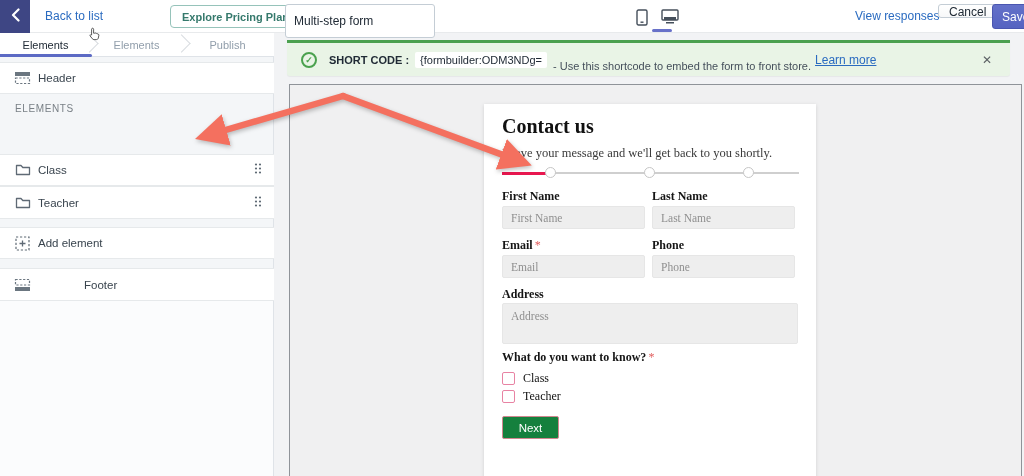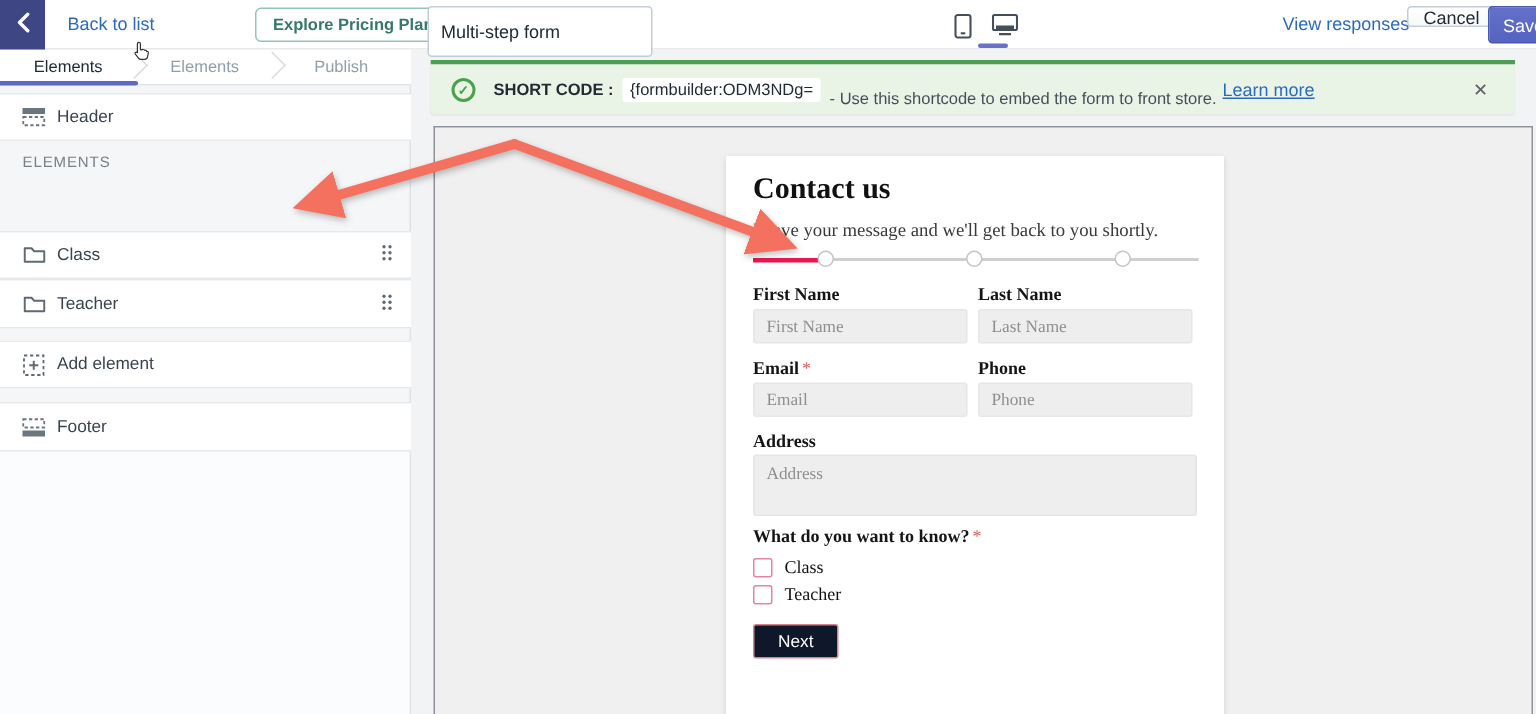--- a/index.html
+++ b/index.html
@@ -30,21 +30,21 @@
   .side-row .row-icon { margin-left:14px; width:17px; display:flex; justify-content:center; }
   .side-row .row-label { margin-left:7px; font-size:11.5px; color:#39444e;text-align:right; }
   .drag-handle { position:absolute; right:12px; top:50%; transform:translateY(-50%); cursor:grab; }
   .section-label { position:absolute; left:15px; top:70px; font-size:10px; letter-spacing:.6px; color:#798086; }
   .side-bottom { position:absolute; left:0; top:268px; width:273px; height:175px; background:#fbfcfd; }
   .row-header { top:29px; height:32px; }
   .row-basic { top:88px; height:33px; }
   .row-class { top:121px; height:32px; }
   .row-teacher { top:153px; height:33px; }
   .row-add { top:194px; height:32px; }
-  .row-footer { top:235px; height:33px; }
+  .row-footer { top:235px; height:33px;gap:46px; }
 
   
   .main { position:absolute; left:274px; top:33px; width:750px; height:443px; background:#f2f3f5; }
   .banner { position:absolute; left:13px; top:7px; width:723px; height:36px; background:#e9f4e6; border-top:3px solid #4ba04f; border-radius:0 0 3px 3px; display:flex; align-items:center; padding:0 14px; box-shadow:0 1px 1px rgba(0,0,0,.05); }
   .banner-check { width:16px; height:16px; border:2px solid #4aa14e; border-radius:50%; color:#4aa14e; font-size:9px; font-weight:bold; display:flex; align-items:center; justify-content:center; flex:0 0 auto; }
   .banner-label { margin-left:12px; font-weight:bold; font-size:11px; color:#212b36; white-space:nowrap; }
   .banner-chip { margin-left:6px; background:#fff; padding:2px 5px; font-size:11px; color:#212b36; border-radius:2px; white-space:nowrap; }
   .banner-msg { margin-left:6px; font-size:11px; color:#454f5b; white-space:nowrap;margin-top:12px; }
   .banner-learn { margin-left:4px; font-size:12px; color:#2a6bc0; text-decoration:underline; cursor:pointer; white-space:nowrap; }
   .banner-close { margin-left:auto; color:#5c6165; font-size:12px; cursor:pointer; padding:2px 4px; }
@@ -62,21 +62,21 @@
   .f-label { position:absolute; font-size:12px; font-weight:bold; color:#151515; }
   .req { color:#e05b5b; margin-left:2px; font-weight:normal; }
   .f-input, .f-area { position:absolute; background:#eeeeee; border:1px solid #e6e6e6; border-radius:2px; font-family:"Liberation Serif", serif; font-size:11.5px; color:#333; padding:0 8px; }
   .f-input { width:143px; height:23px; }
   .f-input::placeholder, .f-area::placeholder { color:#8f8f8f; opacity:1; }
   .f-area { width:296px; height:41px; padding-top:6px; resize:none; }
   .col1 { left:18px; } .col2 { left:168px; }
   .opt-row { position:absolute; left:18px; display:flex; align-items:center; cursor:pointer; }
   .cbox { width:13px; height:13px; border:1px solid #e883a3; border-radius:2px; background:#fff; margin-right:8px; flex:0 0 auto; }
   .opt-txt { font-size:12px; color:#111; }
-  .next-btn { position:absolute; left:18px; top:312px; width:57px; height:23px; background:#0f172a; border:1px solid #d1868f; border-radius:2px; color:#fff; font-size:11.5px; font-family:"Liberation Sans",sans-serif; cursor:pointer; }
+  .next-btn { position:absolute; left:18px; top:312px; width:57px; height:23px; background:#15803d; border:1px solid #d1868f; border-radius:2px; color:#fff; font-size:11.5px; font-family:"Liberation Sans",sans-serif; cursor:pointer; }
 
   
   .overlay { position:absolute; left:0; top:0; width:1024px; height:476px; pointer-events:none; z-index:20; }
   .overlay svg { filter:drop-shadow(1px 2px 2px rgba(0,0,0,.25)); }
   .step-label { position:absolute; left:139px; top:130px; font-size:15px; font-weight:bold; color:#f44b38; transform:rotate(-2deg); font-family:"Liberation Sans",sans-serif;
     text-shadow:-1px -1px 0 #fff, 1px -1px 0 #fff, -1px 1px 0 #fff, 1px 1px 0 #fff, 2px 3px 2px rgba(0,0,0,.3); }
   .cursor-hand { position:absolute; left:88px; top:27px; z-index:21; }
 </style>
 </head>
 <body>

